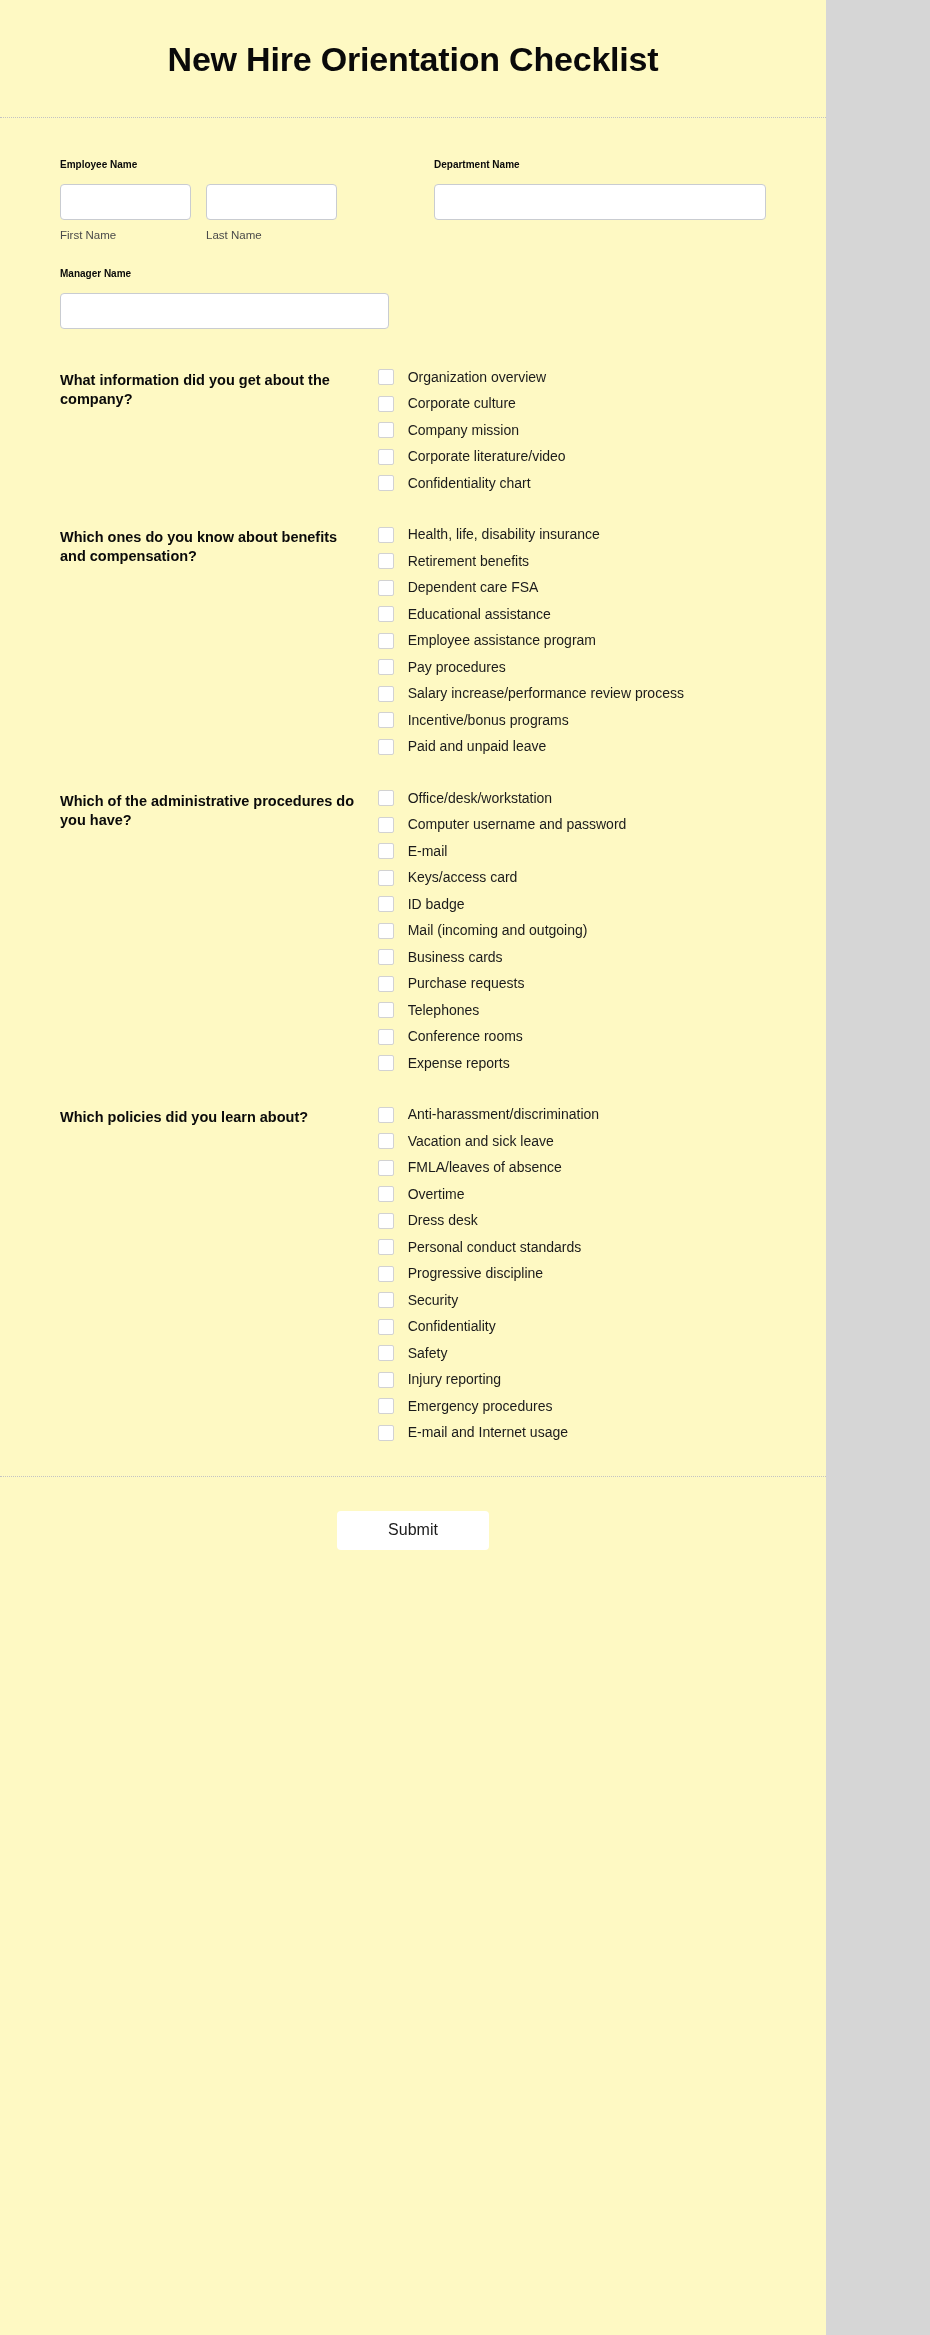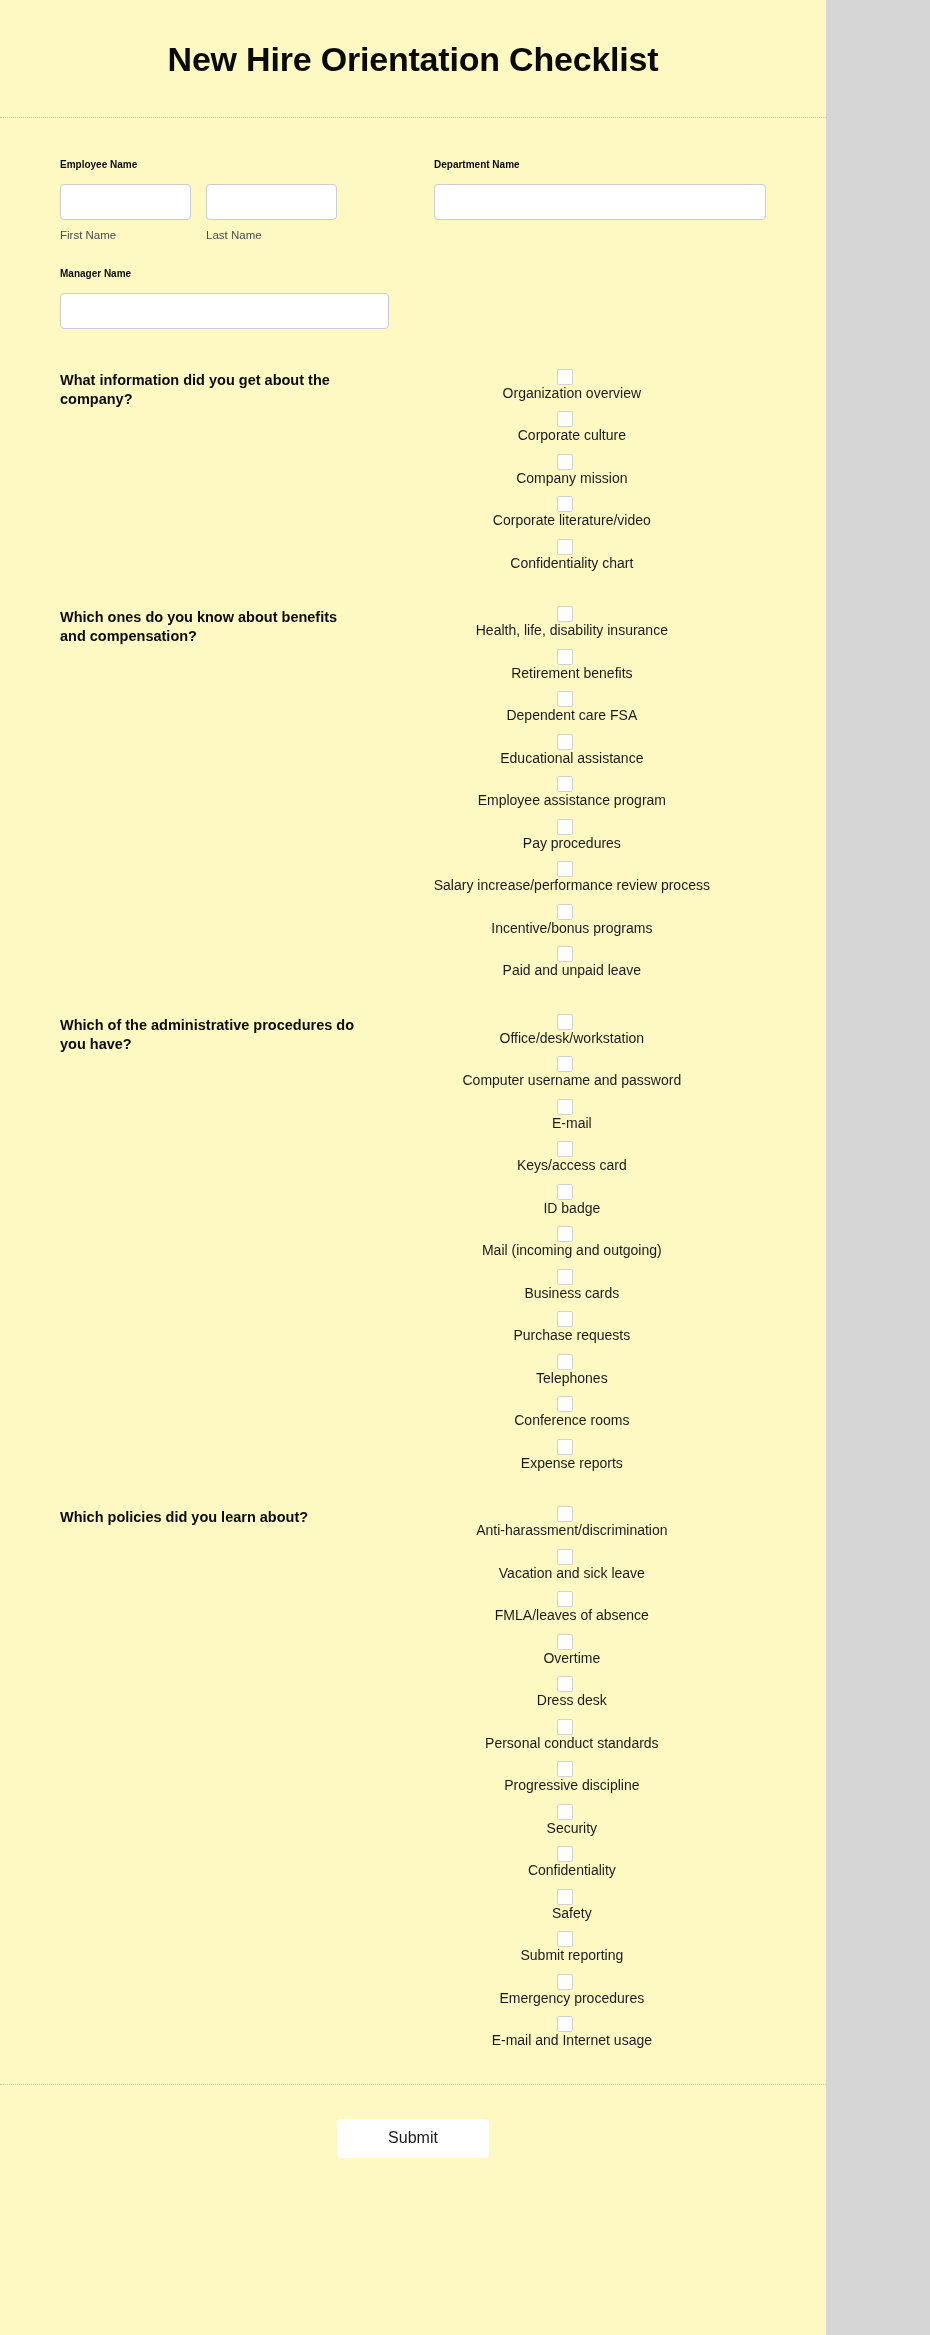--- a/index.html
+++ b/index.html
@@ -127,21 +127,20 @@
   }
   .options-col {
     flex: 1;
     padding-left: 0;
   }
   .option-row {
     display: flex;
     align-items: center;
     margin-bottom: 9px;
     min-height: 17px;
-    flex-direction: column;
   }
   .option-row:last-child { margin-bottom: 0; }
 
   .cbx {
     width: 16px;
     height: 16px;
     min-width: 16px;
     background: #ffffff;
     border: 1px solid #d2d2d2;
     border-radius: 2px;
@@ -366,21 +365,21 @@
             <div class="option-row">
               <span class="cbx"></span>
               <span class="option-text">Confidentiality</span>
             </div>
             <div class="option-row">
               <span class="cbx"></span>
               <span class="option-text">Safety</span>
             </div>
             <div class="option-row">
               <span class="cbx"></span>
-              <span class="option-text">Submit reporting</span>
+              <span class="option-text">Injury reporting</span>
             </div>
             <div class="option-row">
               <span class="cbx"></span>
               <span class="option-text">Emergency procedures</span>
             </div>
             <div class="option-row">
               <span class="cbx"></span>
               <span class="option-text">E-mail and Internet usage</span>
             </div>
           </div>

